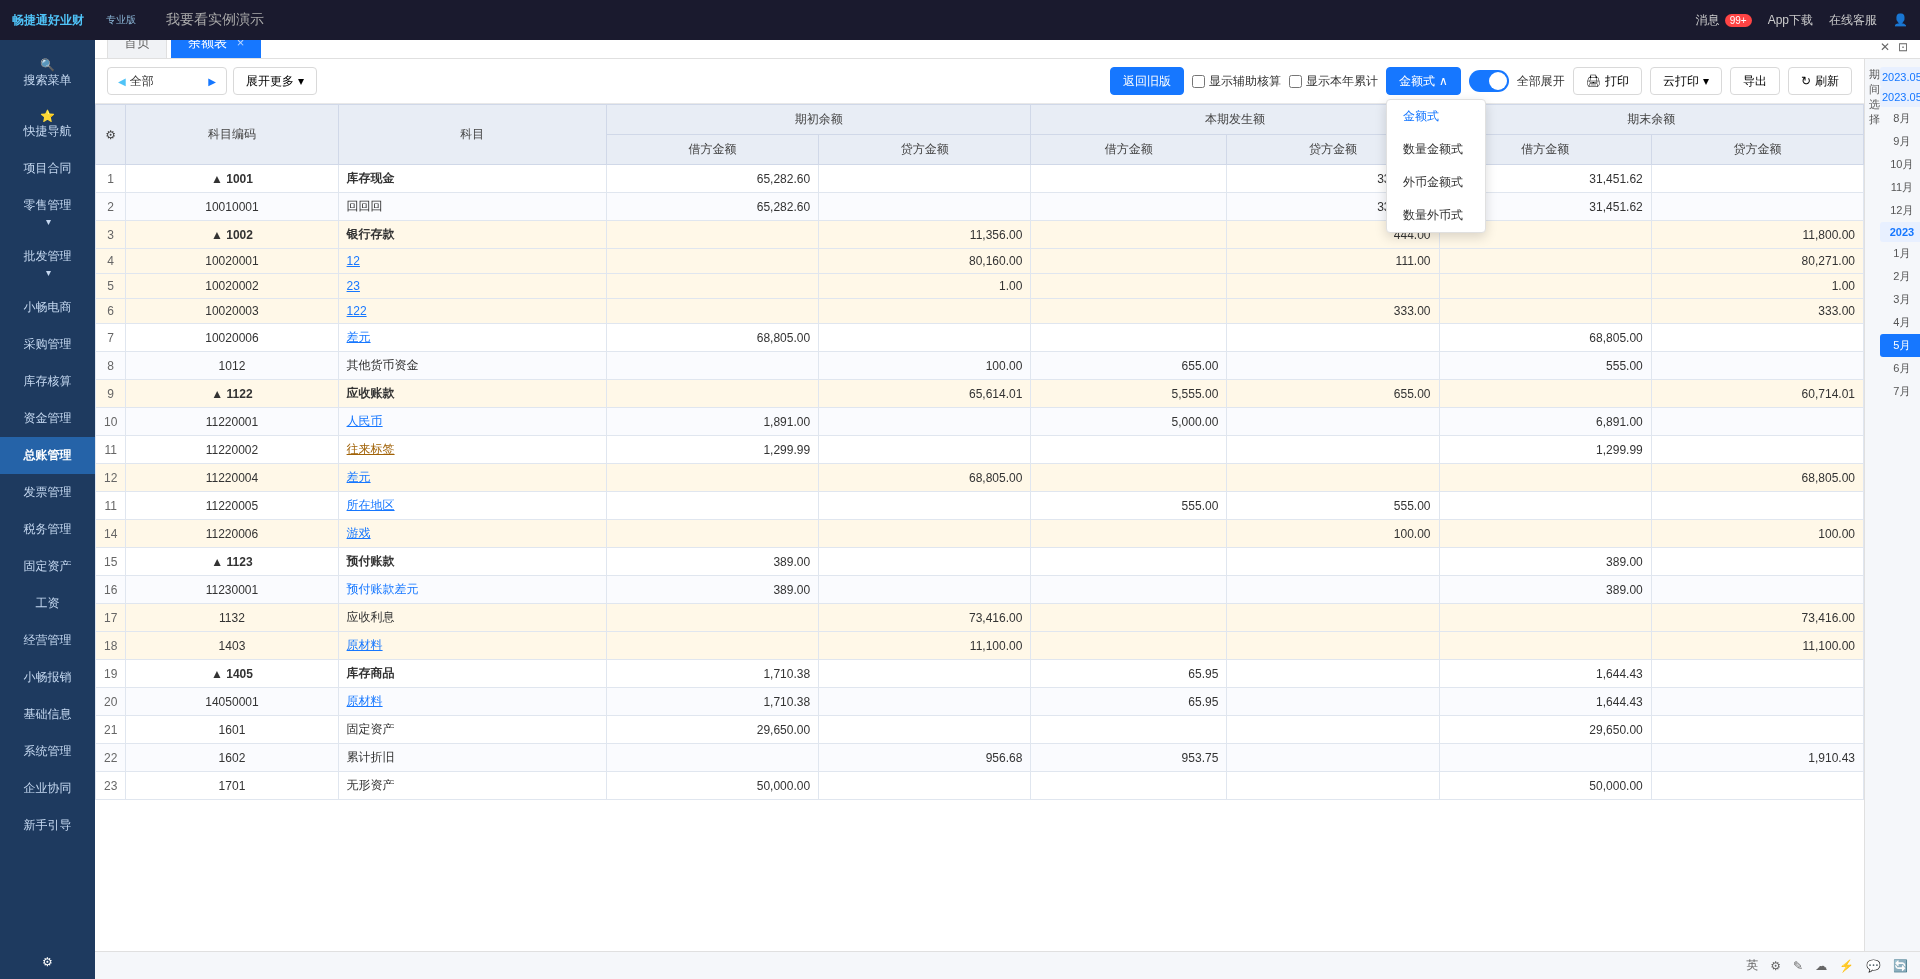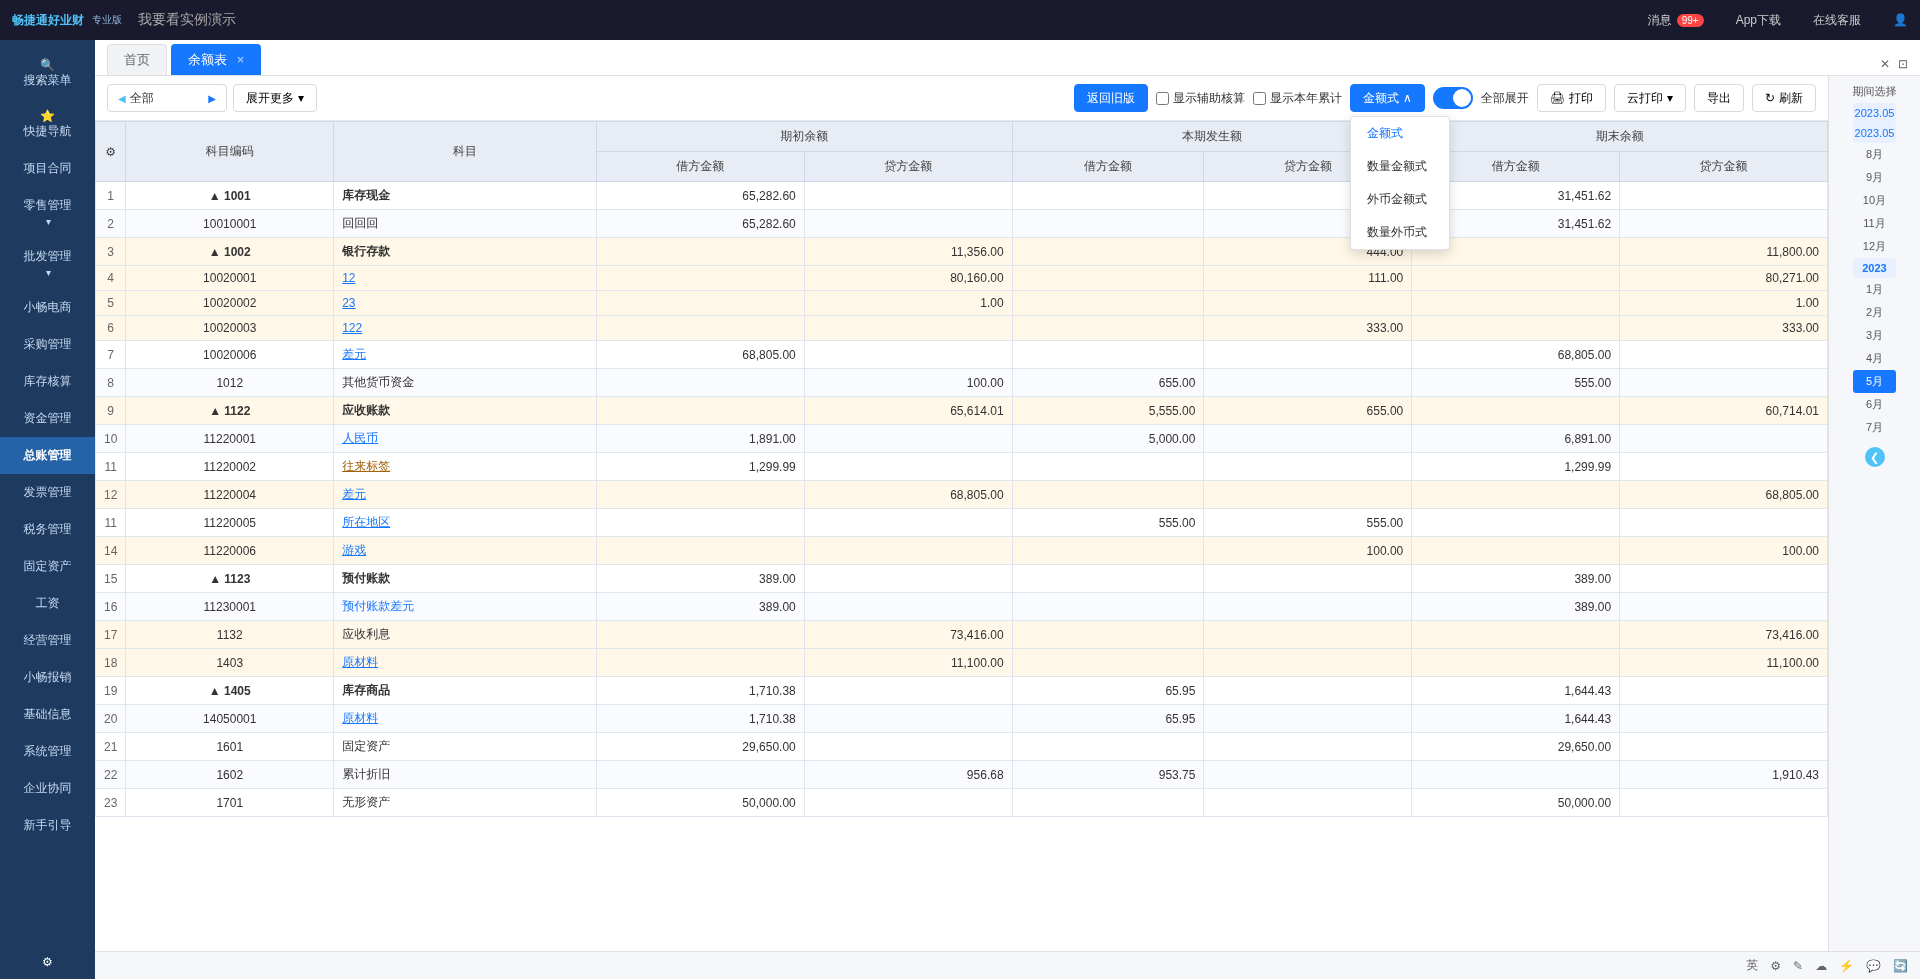--- a/index.html
+++ b/index.html
@@ -1,39 +1,39 @@
 <!DOCTYPE html>
 <html><head>
   <meta charset="utf-8">
   <style>
     * { box-sizing: border-box; margin: 0; padding: 0; }
     body { font-family: 'Microsoft YaHei', Arial, sans-serif; font-size: 12px; background: #f0f2f5; color: #333; overflow: hidden; }
 
     
     .top-bar { height: 40px; background: #1a1a2e; display: flex; align-items: center; justify-content: space-between; padding: 0 12px; }
-    .top-bar-left { display: flex; align-items: center; gap: 8px; color: #fff; font-size: 13px; }
+    .top-bar-left { display: flex; align-items: center; gap: 22px; color: #fff; font-size: 13px; }
     .top-bar-logo { color: #4fc3f7; font-weight: bold; font-size: 12px; }
-    .top-bar-right { display: flex; align-items: center; gap: 32px; color: #ccc; font-size: 12px; }
+    .top-bar-right { display: flex; align-items: center; gap: 16px; color: #ccc; font-size: 12px; }
     .badge { background: #ff4444; color: #fff; border-radius: 10px; padding: 1px 5px; font-size: 10px; margin-left: 2px; }
 
     
     .layout { display: flex; height: calc(100vh - 40px); }
 
     
     .sidebar { width: 95px; background: #1e3a5f; color: #fff; display: flex; flex-direction: column; align-items: center; padding-top: 8px; overflow-y: auto; }
     .sidebar-item { width: 100%; text-align: center; padding: 10px 4px; cursor: pointer; font-size: 12px; color: #c5d8f0; position: relative; }
     .sidebar-item.active { background: #2563a8; color: #fff; font-weight: bold; }
     .sidebar-item .arrow { font-size: 10px; margin-left: 2px; }
     .sidebar-bottom { margin-top: auto; padding: 10px; }
 
     
     .main { flex: 1; display: flex; flex-direction: column; overflow: hidden; background: #f0f2f5; }
 
     
-    .tab-bar { height: 36px; background: #fff; display: flex; align-items: flex-end; padding: 0 12px; border-bottom: 1px solid #e0e0e0; gap: 4px; }
+    .tab-bar { height: 19px; background: #fff; display: flex; align-items: flex-end; padding: 0 12px; border-bottom: 1px solid #e0e0e0; gap: 4px; }
     .tab { padding: 6px 16px; border-radius: 4px 4px 0 0; cursor: pointer; font-size: 13px; color: #666; background: #f0f2f5; border: 1px solid #e0e0e0; border-bottom: none; }
     .tab.active { background: #1677ff; color: #fff; border-color: #1677ff; }
     .tab-close { margin-left: 6px; opacity: 0.7; }
 
     
     .content { flex: 1; display: flex; overflow: hidden; }
     .main-content { flex: 1; background: #fff; display: flex; flex-direction: column; overflow: hidden; }
 
     
     .toolbar { padding: 8px 12px; display: flex; align-items: center; gap: 8px; border-bottom: 1px solid #e8e8e8; background: #fff; flex-wrap: wrap; }
@@ -60,21 +60,21 @@
     td { border: 1px solid #e0e6ef; padding: 5px 8px; text-align: center; color: #333; }
     tr:nth-child(even) td { background: #fafbfe; }
     tr:nth-child(odd) td { background: #fff; }
     .row-highlight td { background: #fff8e8 !important; }
     td.bold { font-weight: bold; }
     td.num { text-align: right; }
     td.name { text-align: left; }
     .gear-col { width: 28px; background: #e8edf5; }
 
     
-    .right-panel { width: 92px; background: #f5f7fa; border-left: 1px solid #e0e0e0; display: flex; flex-direction: column; align-items: center; padding: 8px 4px; font-size: 11px; color: #555; }
+    .right-panel { width: 56px; background: #f5f7fa; border-left: 1px solid #e0e0e0; display: flex; flex-direction: row; align-items: flex-start; padding: 8px 4px; font-size: 11px; color: #555; }
     .period-item { width: 100%; text-align: center; padding: 4px 2px; cursor: pointer; }
     .period-item.highlight { color: #1677ff; font-weight: bold; background: #e8f0ff; border-radius: 3px; }
     .period-item.current { background: #1677ff; color: #fff; border-radius: 3px; }
 
     
     .status-bar { height: 28px; background: #f5f7fa; border-top: 1px solid #e0e0e0; display: flex; align-items: center; justify-content: flex-end; padding: 0 12px; gap: 12px; font-size: 12px; color: #666; }
 
     
     .cb-label { display: flex; align-items: center; gap: 4px; cursor: pointer; font-size: 12px; }
 

